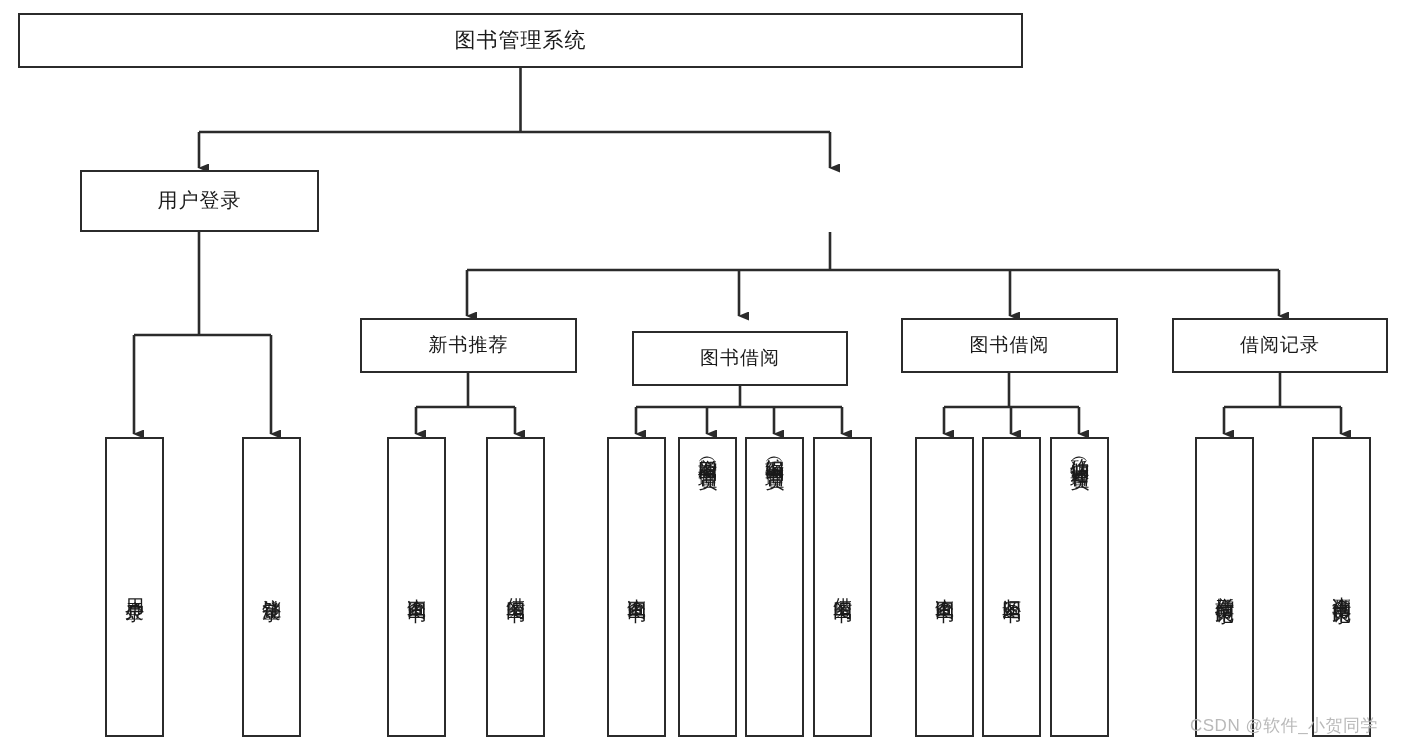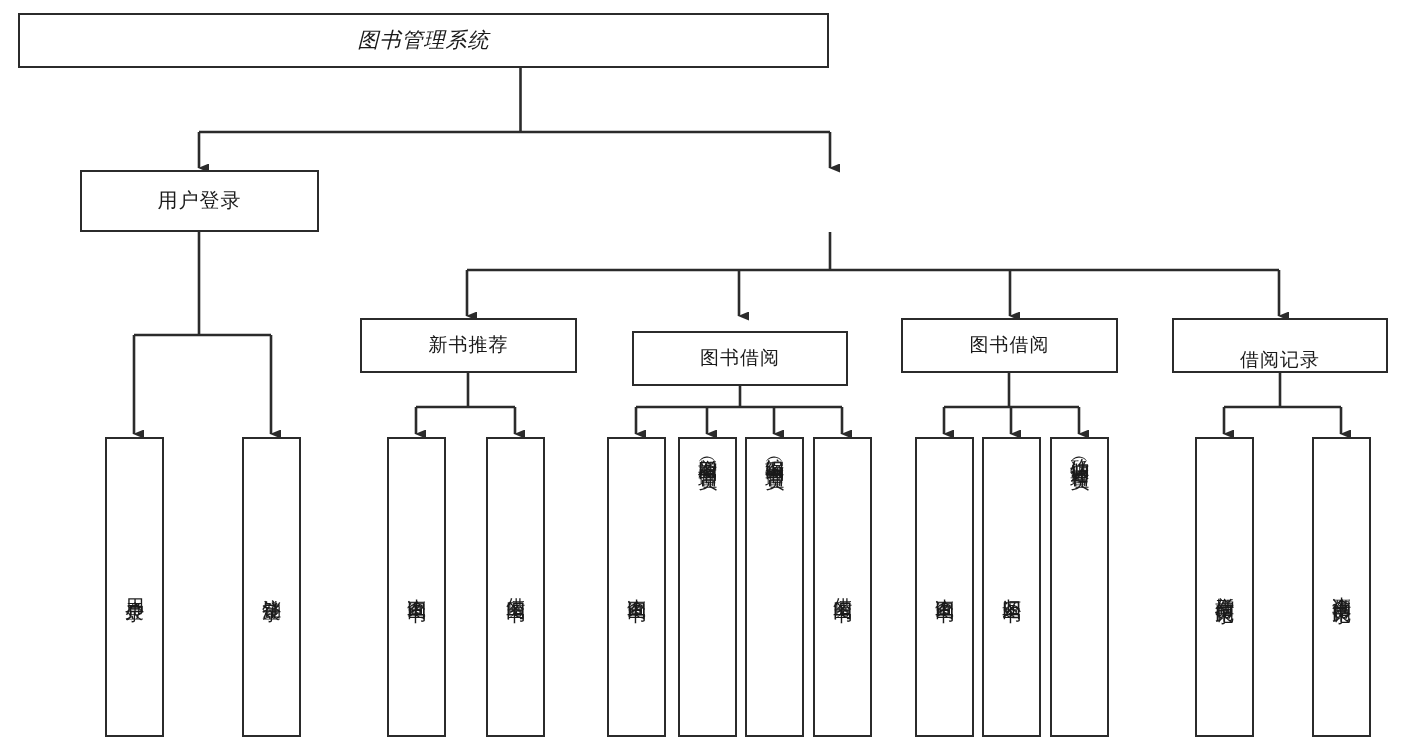--- a/index.html
+++ b/index.html
@@ -125,42 +125,42 @@
       <path d="M 1011 407 L 1011 434" marker-end="url(#arrowhead)"></path>
       <path d="M 1079 407 L 1079 434" marker-end="url(#arrowhead)"></path>
 
       <path d="M 1280 373 L 1280 407"></path>
       <path d="M 1224 407 L 1341 407"></path>
       <path d="M 1224 407 L 1224 434" marker-end="url(#arrowhead)"></path>
       <path d="M 1341 407 L 1341 434" marker-end="url(#arrowhead)"></path>
     </g>
   </svg>
 
-  <div class="node level-root" style="left:18px; top:13px; width:811px; height:55px;font-style:italic;">
+  <div class="node level-root" style="left:18px; top:13px; width:1005px; height:55px;">
     <span class="hlabel">图书管理系统</span>
   </div>
 
   <div class="node level-2" style="left:80px; top:170px; width:239px; height:62px;">
     <span class="hlabel">用户登录</span>
   </div>
 
 
   <div class="node level-3" style="left:360px; top:318px; width:217px; height:55px;">
     <span class="hlabel">新书推荐</span>
   </div>
 
   <div class="node level-3" style="left:632px; top:331px; width:216px; height:55px;">
     <span class="hlabel">图书借阅</span>
   </div>
 
   <div class="node level-3" style="left:901px; top:318px; width:217px; height:55px;">
     <span class="hlabel">图书借阅</span>
   </div>
 
-  <div class="node level-3" style="left:1172px; top:318px; width:216px; height:55px;align-items:flex-end;">
+  <div class="node level-3" style="left:1172px; top:318px; width:216px; height:55px;">
     <span class="hlabel">借阅记录</span>
   </div>
 
   <div class="node leaf center-text" style="left:105px; top:437px; width:59px; height:300px;">
     <span class="vlabel">用户登录</span>
   </div>
 
   <div class="node leaf center-text" style="left:242px; top:437px; width:59px; height:300px;">
     <span class="vlabel">注销登录</span>
   </div>
@@ -202,14 +202,15 @@
   </div>
 
   <div class="node leaf center-text" style="left:1195px; top:437px; width:59px; height:300px;">
     <span class="vlabel">新增借阅记录</span>
   </div>
 
   <div class="node leaf center-text" style="left:1312px; top:437px; width:59px; height:300px;">
     <span class="vlabel">查询借阅记录</span>
   </div>
 
+  <div id="watermark">CSDN @软件_小贺同学</div>
 
 </div>
 
 </body></html>

